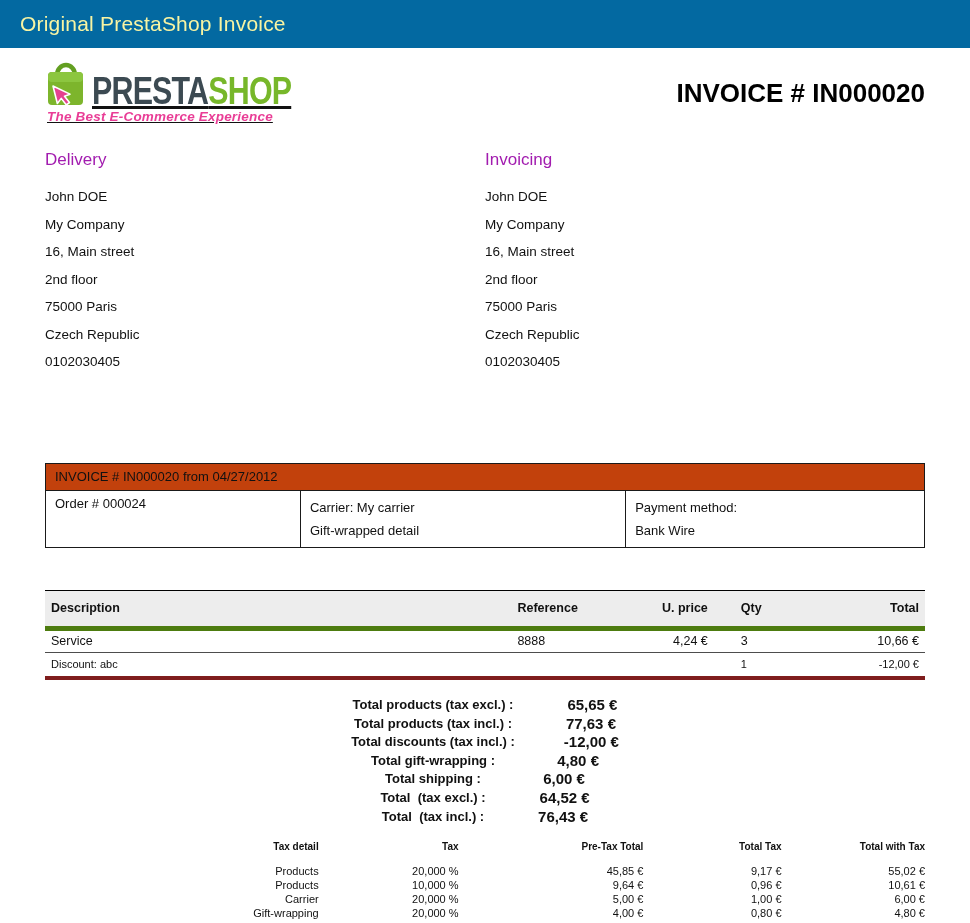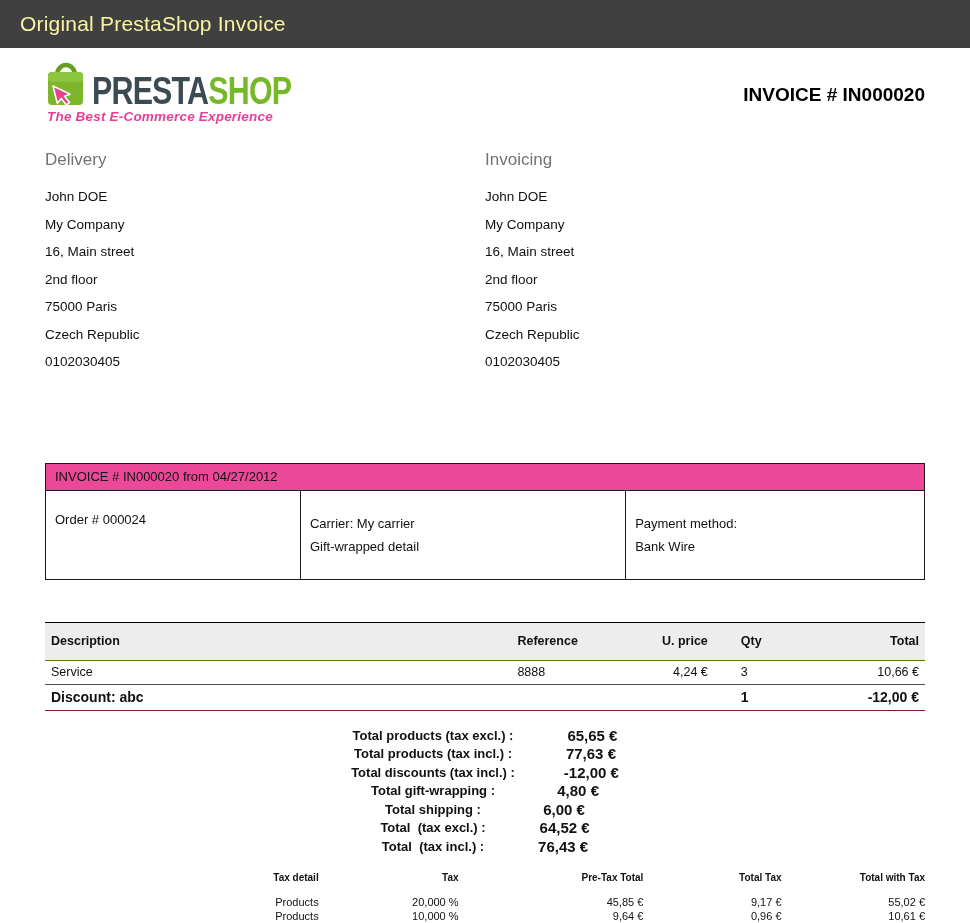--- a/index.html
+++ b/index.html
@@ -5,89 +5,89 @@
   * { margin: 0; padding: 0; box-sizing: border-box; }
   html, body { background: #ffffff; }
   body {
     width: 970px; height: 923px; overflow: hidden;
     font-family: "Liberation Sans", "DejaVu Sans", sans-serif;
     color: #111;
   }
 
   
   .banner {
-    height: 48px; background: #404040;
+    height: 48px; background: #0369a1;
     display: flex; align-items: center;
     padding-left: 20px;
   }
   .banner-title { color: #f8f4a3; font-size: 21px; letter-spacing: 0.2px; }
 
   
   .page { padding: 0 45px; }
 
   
   .header-row { display: flex; justify-content: space-between; align-items: flex-start; margin-top: 14px; }
-  .logo { width: 260px; }
+  .logo { width: 260px; text-decoration: underline; }
   .logo-main { display: flex; align-items: flex-end; }
   .bag { display: inline-block; width: 42px; height: 52px; margin-right: 5px; }
   .logo-text {
     font-weight: bold; font-size: 38px; line-height: 1;
     letter-spacing: -1px; display: inline-block;
     transform: scaleX(0.80); transform-origin: 0 100%;
     white-space: nowrap; margin-bottom: 4px;
   }
   .presta { color: #3c4a52; }
   .shop { color: #77b72a; }
   .tagline {
     color: #e93d96; font-style: italic; font-weight: bold;
     font-size: 13.5px; margin-top: -5px; margin-left: 2px;
     letter-spacing: 0.2px;
   }
-  .invoice-no { font-size: 19px; font-weight: bold; margin-top: 22px; color: #000; }
+  .invoice-no { font-size: 26px; font-weight: bold; margin-top: 16px; color: #000; }
 
   
   .addresses { display: flex; margin-top: 26px; }
   .addr-col { width: 466px; }
-  .addr-heading { font-size: 17px; margin-bottom: 13px; color: #737373; }
+  .addr-heading { font-size: 17px; margin-bottom: 13px; color: #a21caf; }
   .addr-line { font-size: 13.5px; line-height: 27.5px; color: #111; }
 
   
   .info-table {
     width: 100%; margin-top: 87px;
     border-collapse: collapse; font-size: 13px;
   }
   .info-table td { border: 1px solid #1a1a1a; }
   .info-head {
-    background: #ec4899; height: 27px; padding: 0 9px;
-  }
-  .info-body td { height: 51px; vertical-align: top; padding: 21px 9px; margin-top: 38px; }
+    background: #c2410c; height: 27px; padding: 0 9px;
+  }
+  .info-body td { height: 51px; vertical-align: top; padding: 5px 9px; margin-top: 38px; }
   .info-body .c1 { width: 29%; }
   .info-body .c2 { width: 37%; }
   .info-body .c3 { width: 34%; }
   .info-line { line-height: 23px; }
 
   
   .products { width: 100%; margin-top: 42px; border-collapse: collapse; font-size: 12.5px; }
   .products col.c-desc  { width: 53%; }
   .products col.c-ref   { width: 15%; }
   .products col.c-price { width: 8%; }
   .products col.c-qty   { width: 10%; }
   .products col.c-total { width: 14%; }
   .products th {
     background: #ededed; text-align: left; font-weight: bold;
     height: 38px; padding: 0 6px;
-    border-top: 1px solid #000; border-bottom: 1px solid #4d7c0f;
+    border-top: 1px solid #000; border-bottom: 5px solid #4d7c0f;
   }
   .products td { height: 24px; padding: 0 6px; border-bottom: 1px solid #4d4d4d; }
   .products .num { text-align: right; }
   .products th.num { text-align: right; }
   .products .qty-pad { padding-left: 27px; }
   .products .discount-row td {
-    font-weight: bold; font-size: 14px; height: 26px;
-    border-bottom: 1px solid #7f1d1d;
+    font-weight: normal; font-size: 11px; height: 26px;
+    border-bottom: 4px solid #7f1d1d;
   }
 
   
   .totals { margin-top: 16px; }
   .total-line { display: flex; justify-content: center; line-height: 18.6px; }
   .total-label { font-weight: bold; font-size: 13px; text-align: right; white-space: pre; }
   .total-value { font-weight: bold; font-size: 15px; width: 104px; text-align: right; }
 
   
   .taxes { width: 100%; margin-top: 15px; border-collapse: collapse; }

